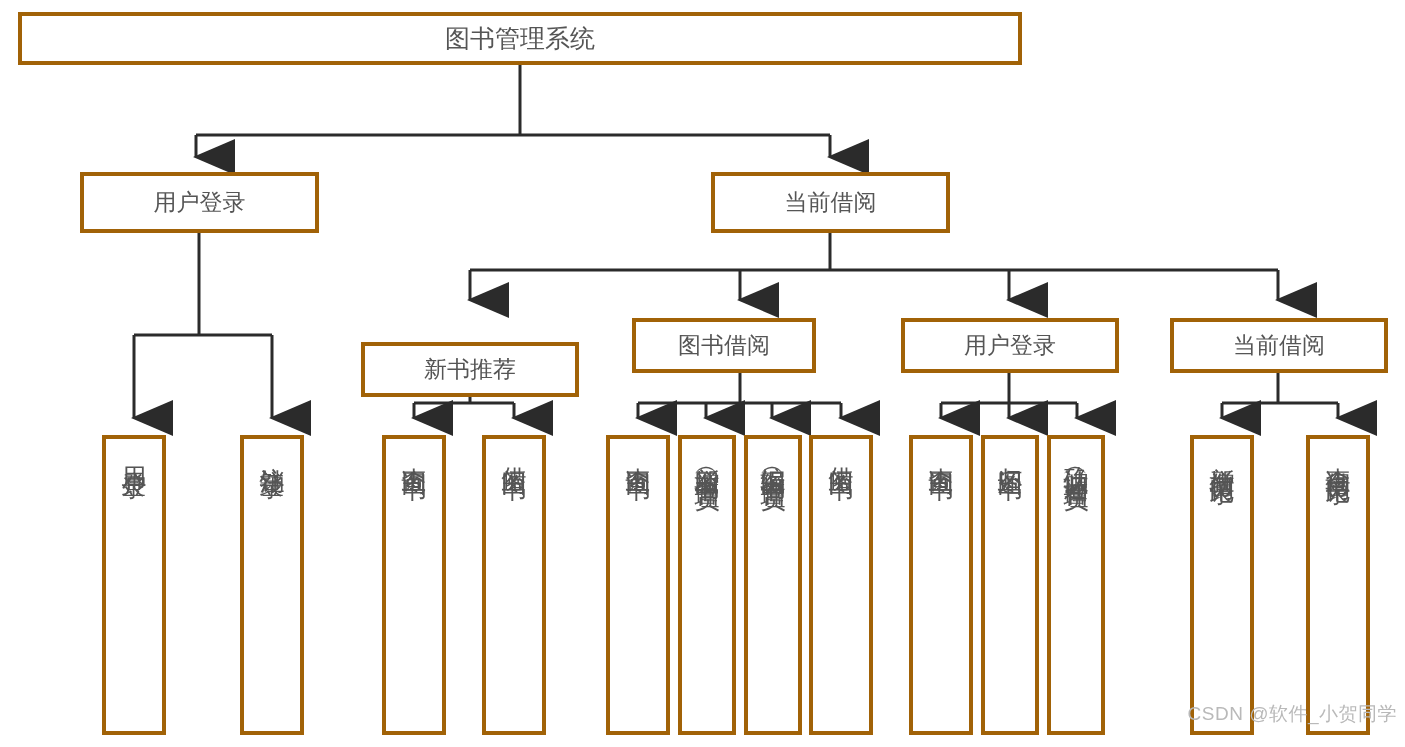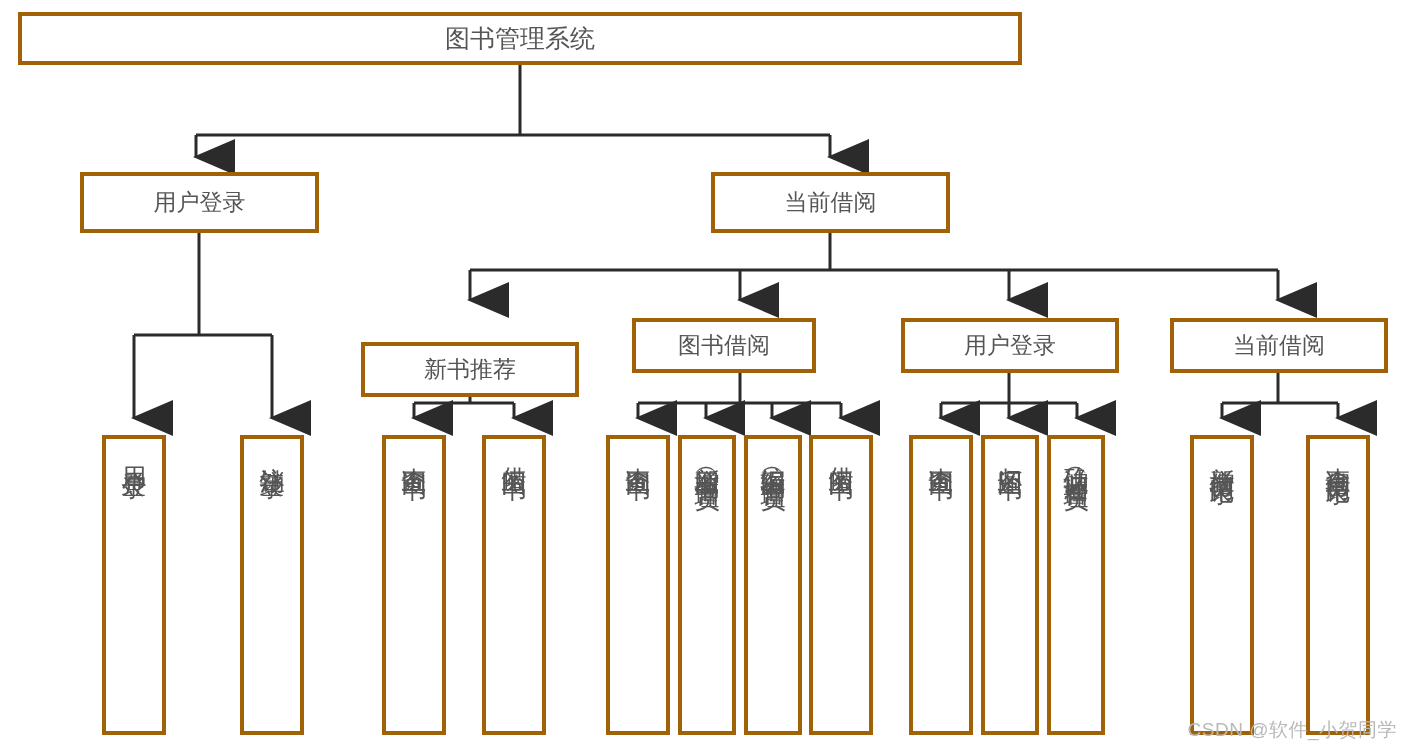--- a/index.html
+++ b/index.html
@@ -53,21 +53,21 @@
   }
   .node.leaf .label {
     writing-mode: vertical-rl;
     text-orientation: upright;
     letter-spacing: 3px;
     line-height: 1.0;
   }
   .watermark {
     position: absolute;
     right: 8px;
-    bottom: 4px;
+    bottom: 20px;
     font-size: 19px;
     color: #b9b9b9;
     letter-spacing: 0.5px;
     white-space: nowrap;
   }
 </style>
 </head>
 <body>
 
 <div id="canvas">

